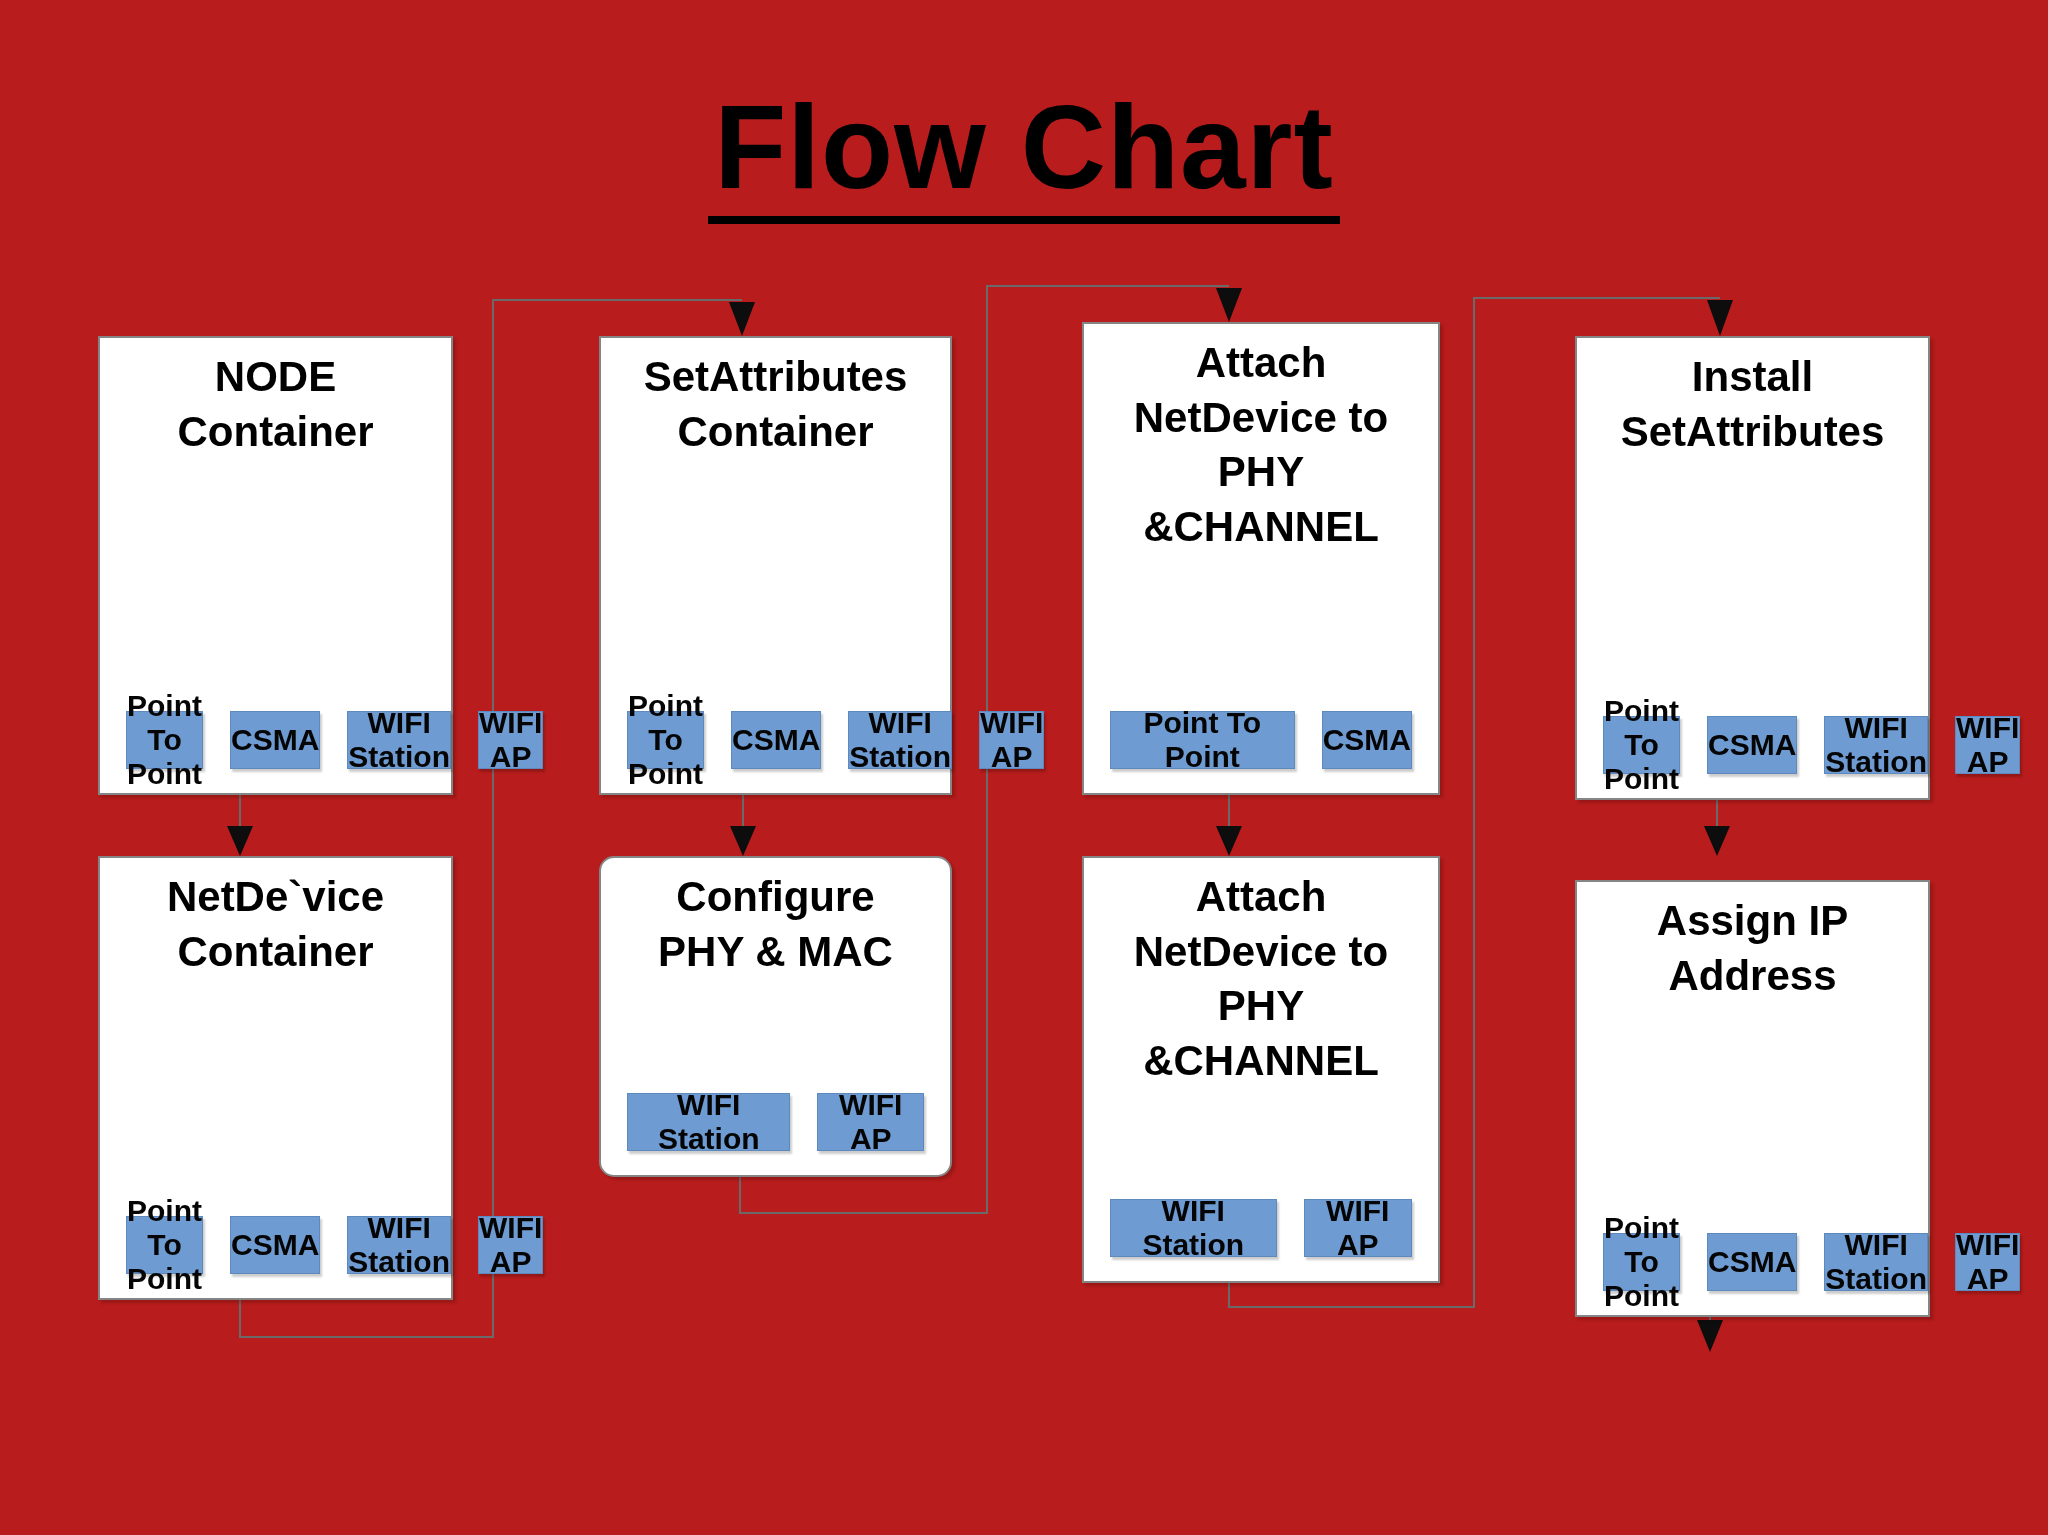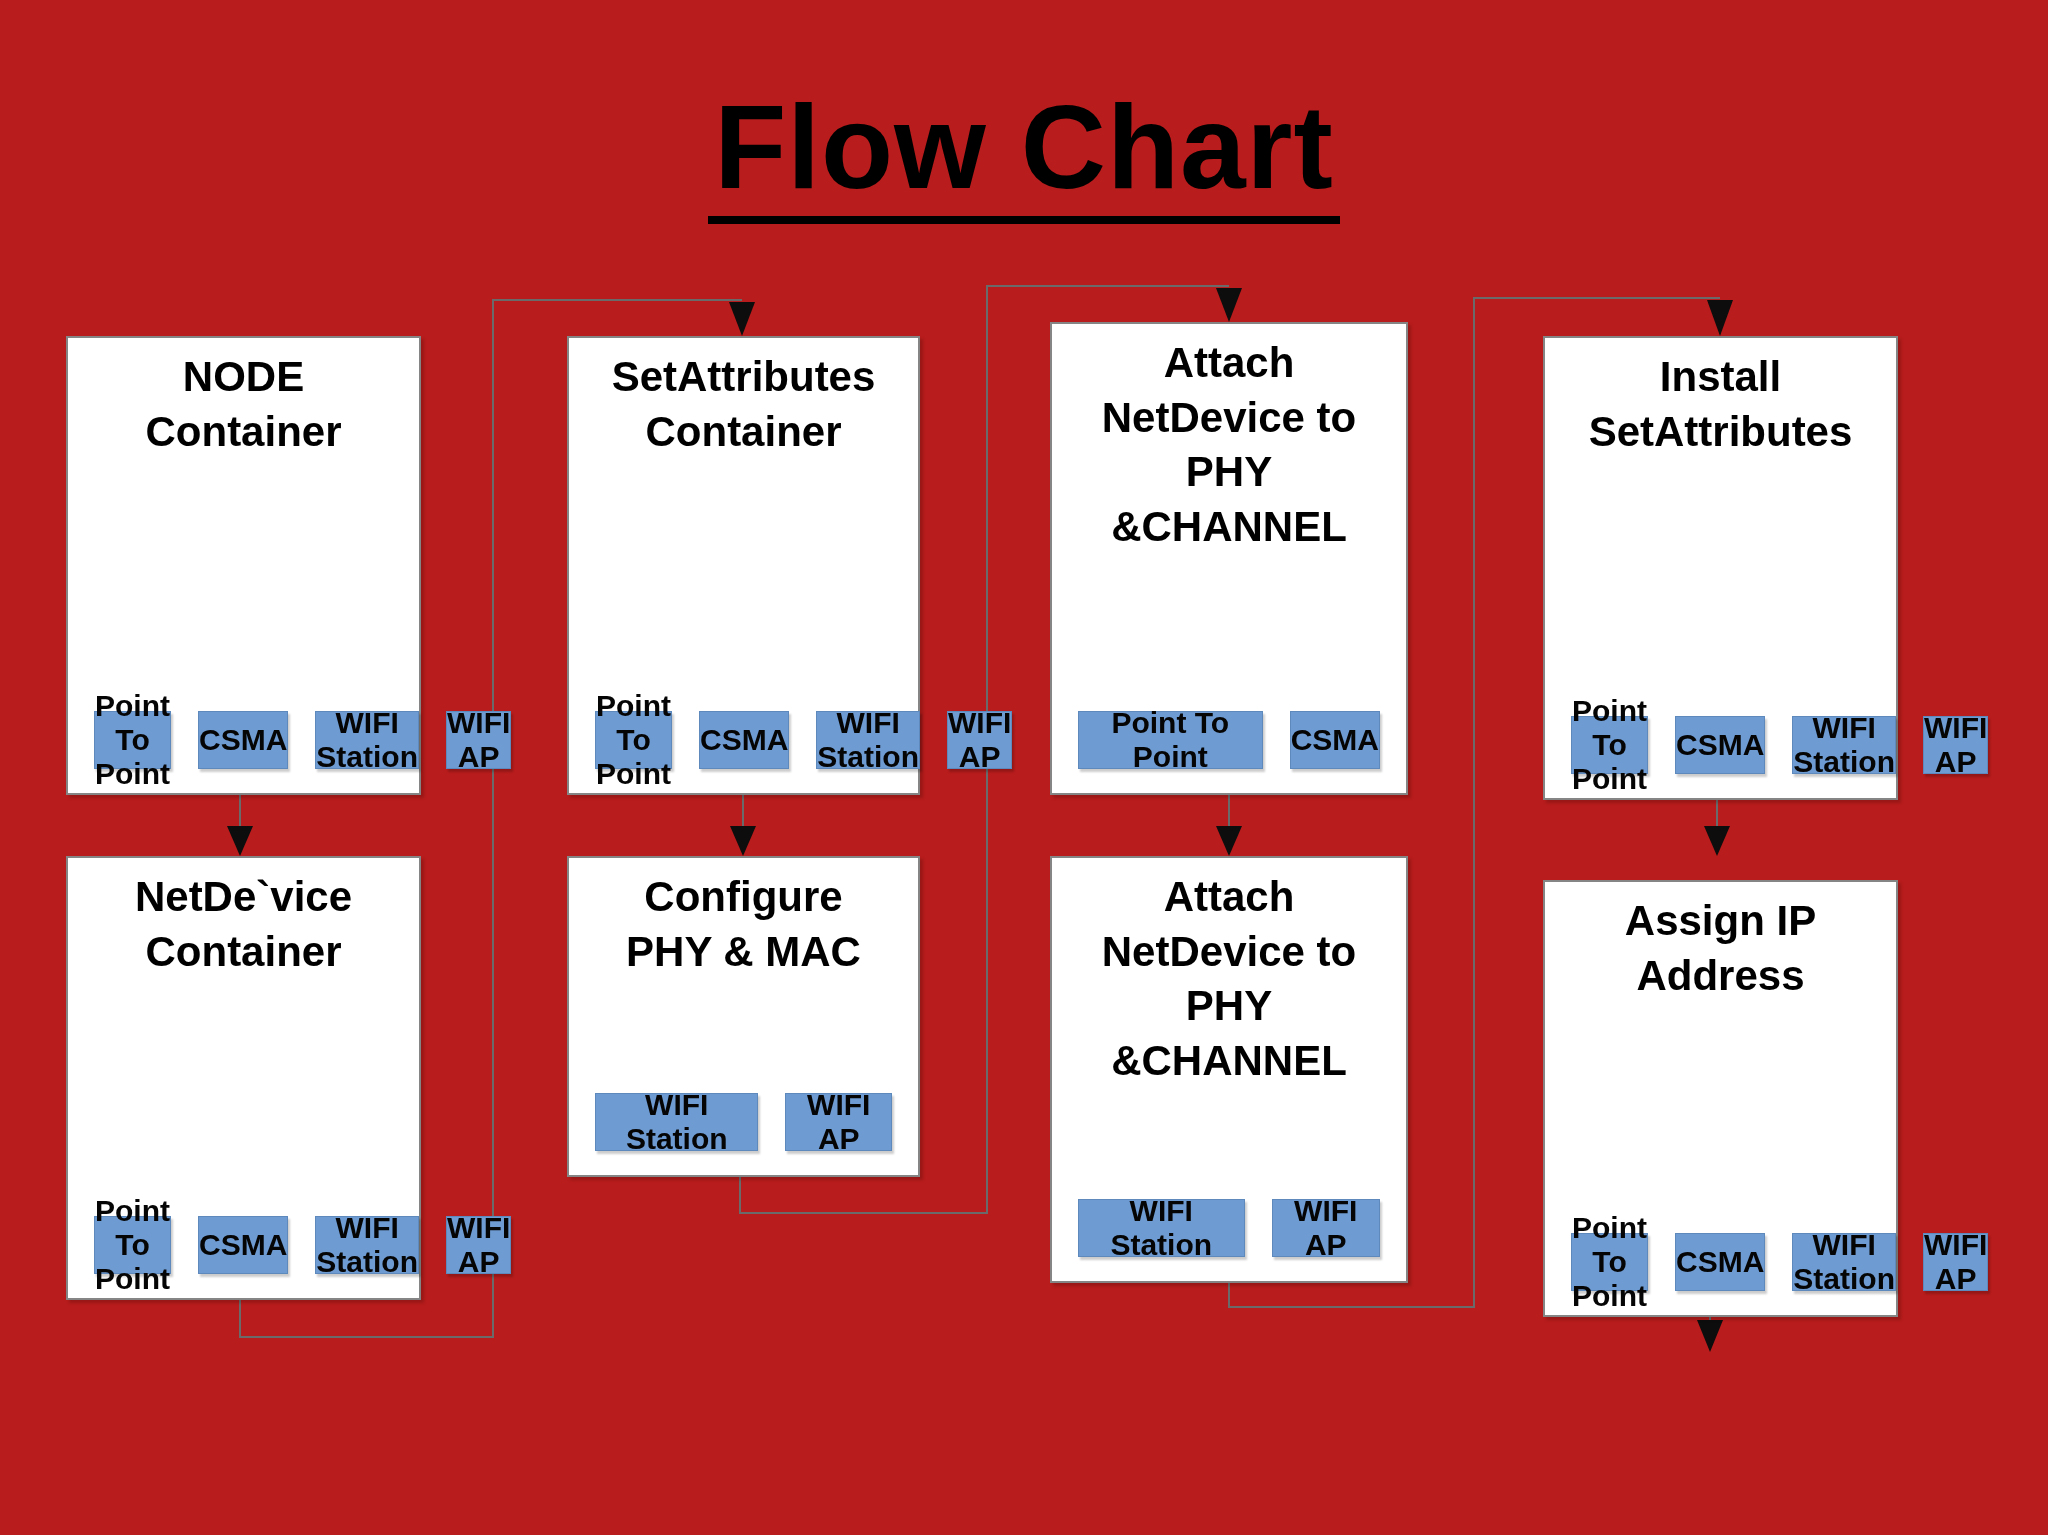--- a/index.html
+++ b/index.html
@@ -30,20 +30,21 @@
     letter-spacing: 1px;
   }
   .flow-box {
     position: absolute;
     background: #ffffff;
     border: 2px solid #858585;
     box-shadow: 3px 3px 3px rgba(0,0,0,0.18);
     display: flex;
     flex-direction: column;
     padding: 10px 26px 24px 26px;
+    margin-left: 32px;
   }
   .box-title {
     font-size: 42px;
     font-weight: bold;
     line-height: 1.3;
     text-align: center;
     margin: 2px auto 14px auto;
     max-width: 284px;
   }
   .bars {
@@ -153,21 +154,21 @@
   <div class="flow-box" style="left:567px; top:336px; width:353px; height:459px;">
     <div class="box-title">SetAttributes Container</div>
     <div class="bars">
       <div class="flow-item">Point To Point</div>
       <div class="flow-item">CSMA</div>
       <div class="flow-item">WIFI Station</div>
       <div class="flow-item">WIFI AP</div>
     </div>
   </div>
 
-  <div class="flow-box" style="left:567px; top:856px; width:353px; height:321px;">
+  <div class="flow-box" style="left:567px; top:856px; width:353px; height:321px;border-radius:15px;">
     <div class="box-title">Configure PHY &amp; MAC</div>
     <div class="bars">
       <div class="flow-item">WIFI Station</div>
       <div class="flow-item">WIFI AP</div>
     </div>
   </div>
 
   <div class="flow-box" style="left:1050px; top:322px; width:358px; height:473px;">
     <div class="box-title">Attach NetDevice to PHY &amp;CHANNEL</div>
     <div class="bars">

